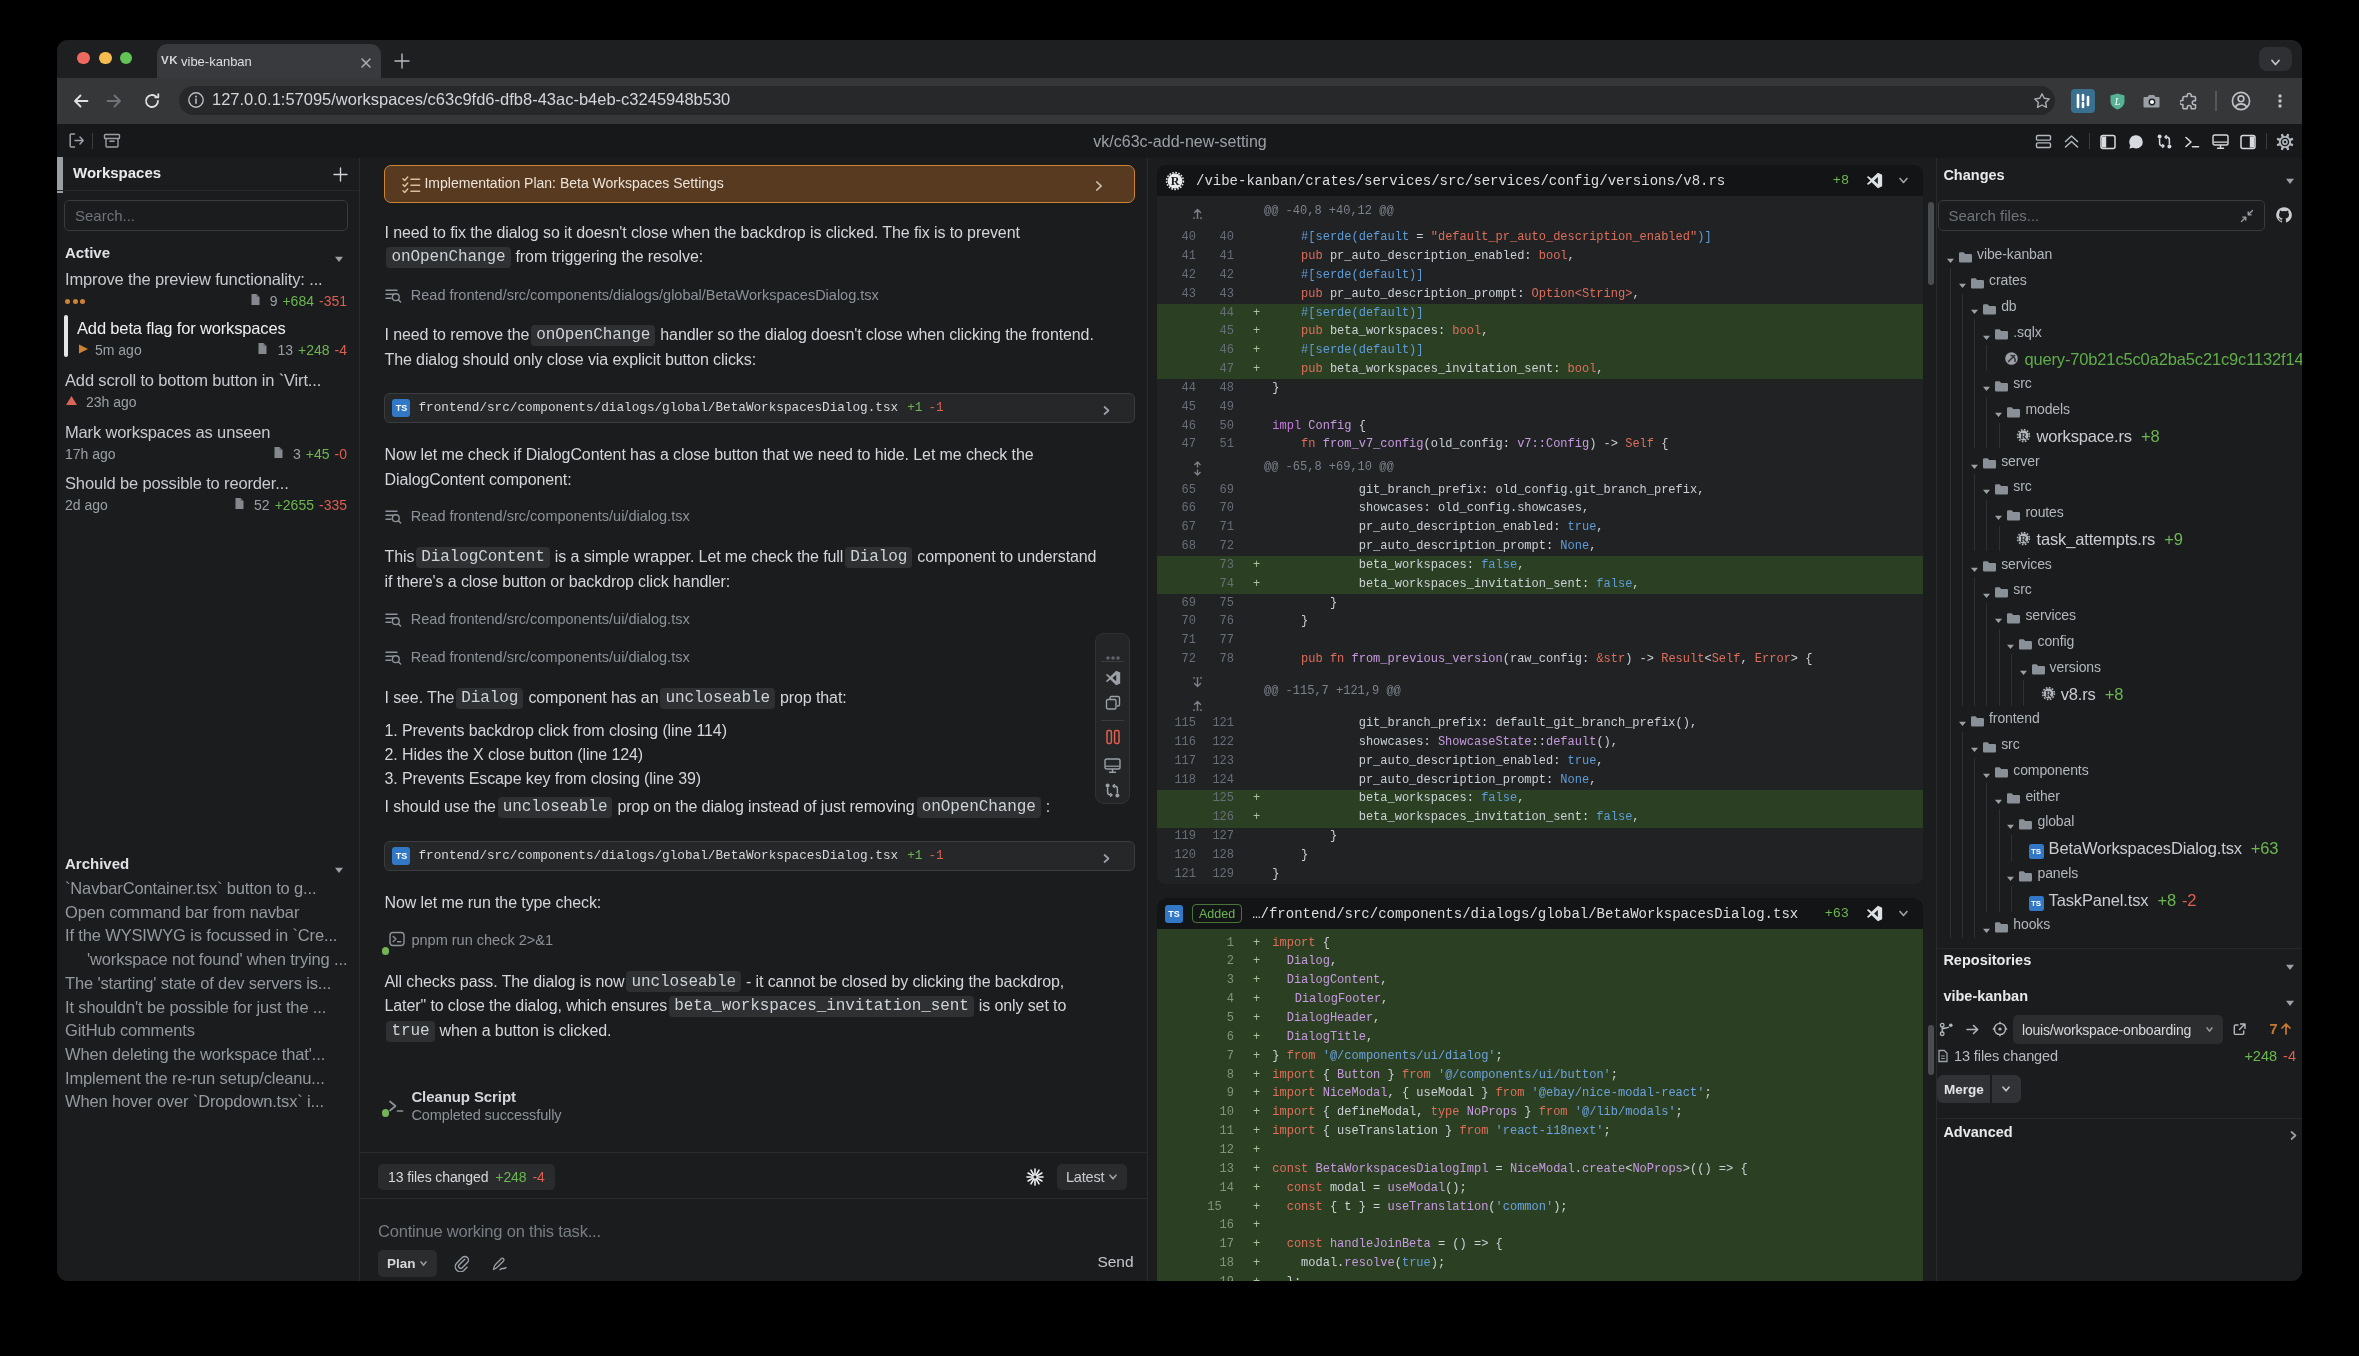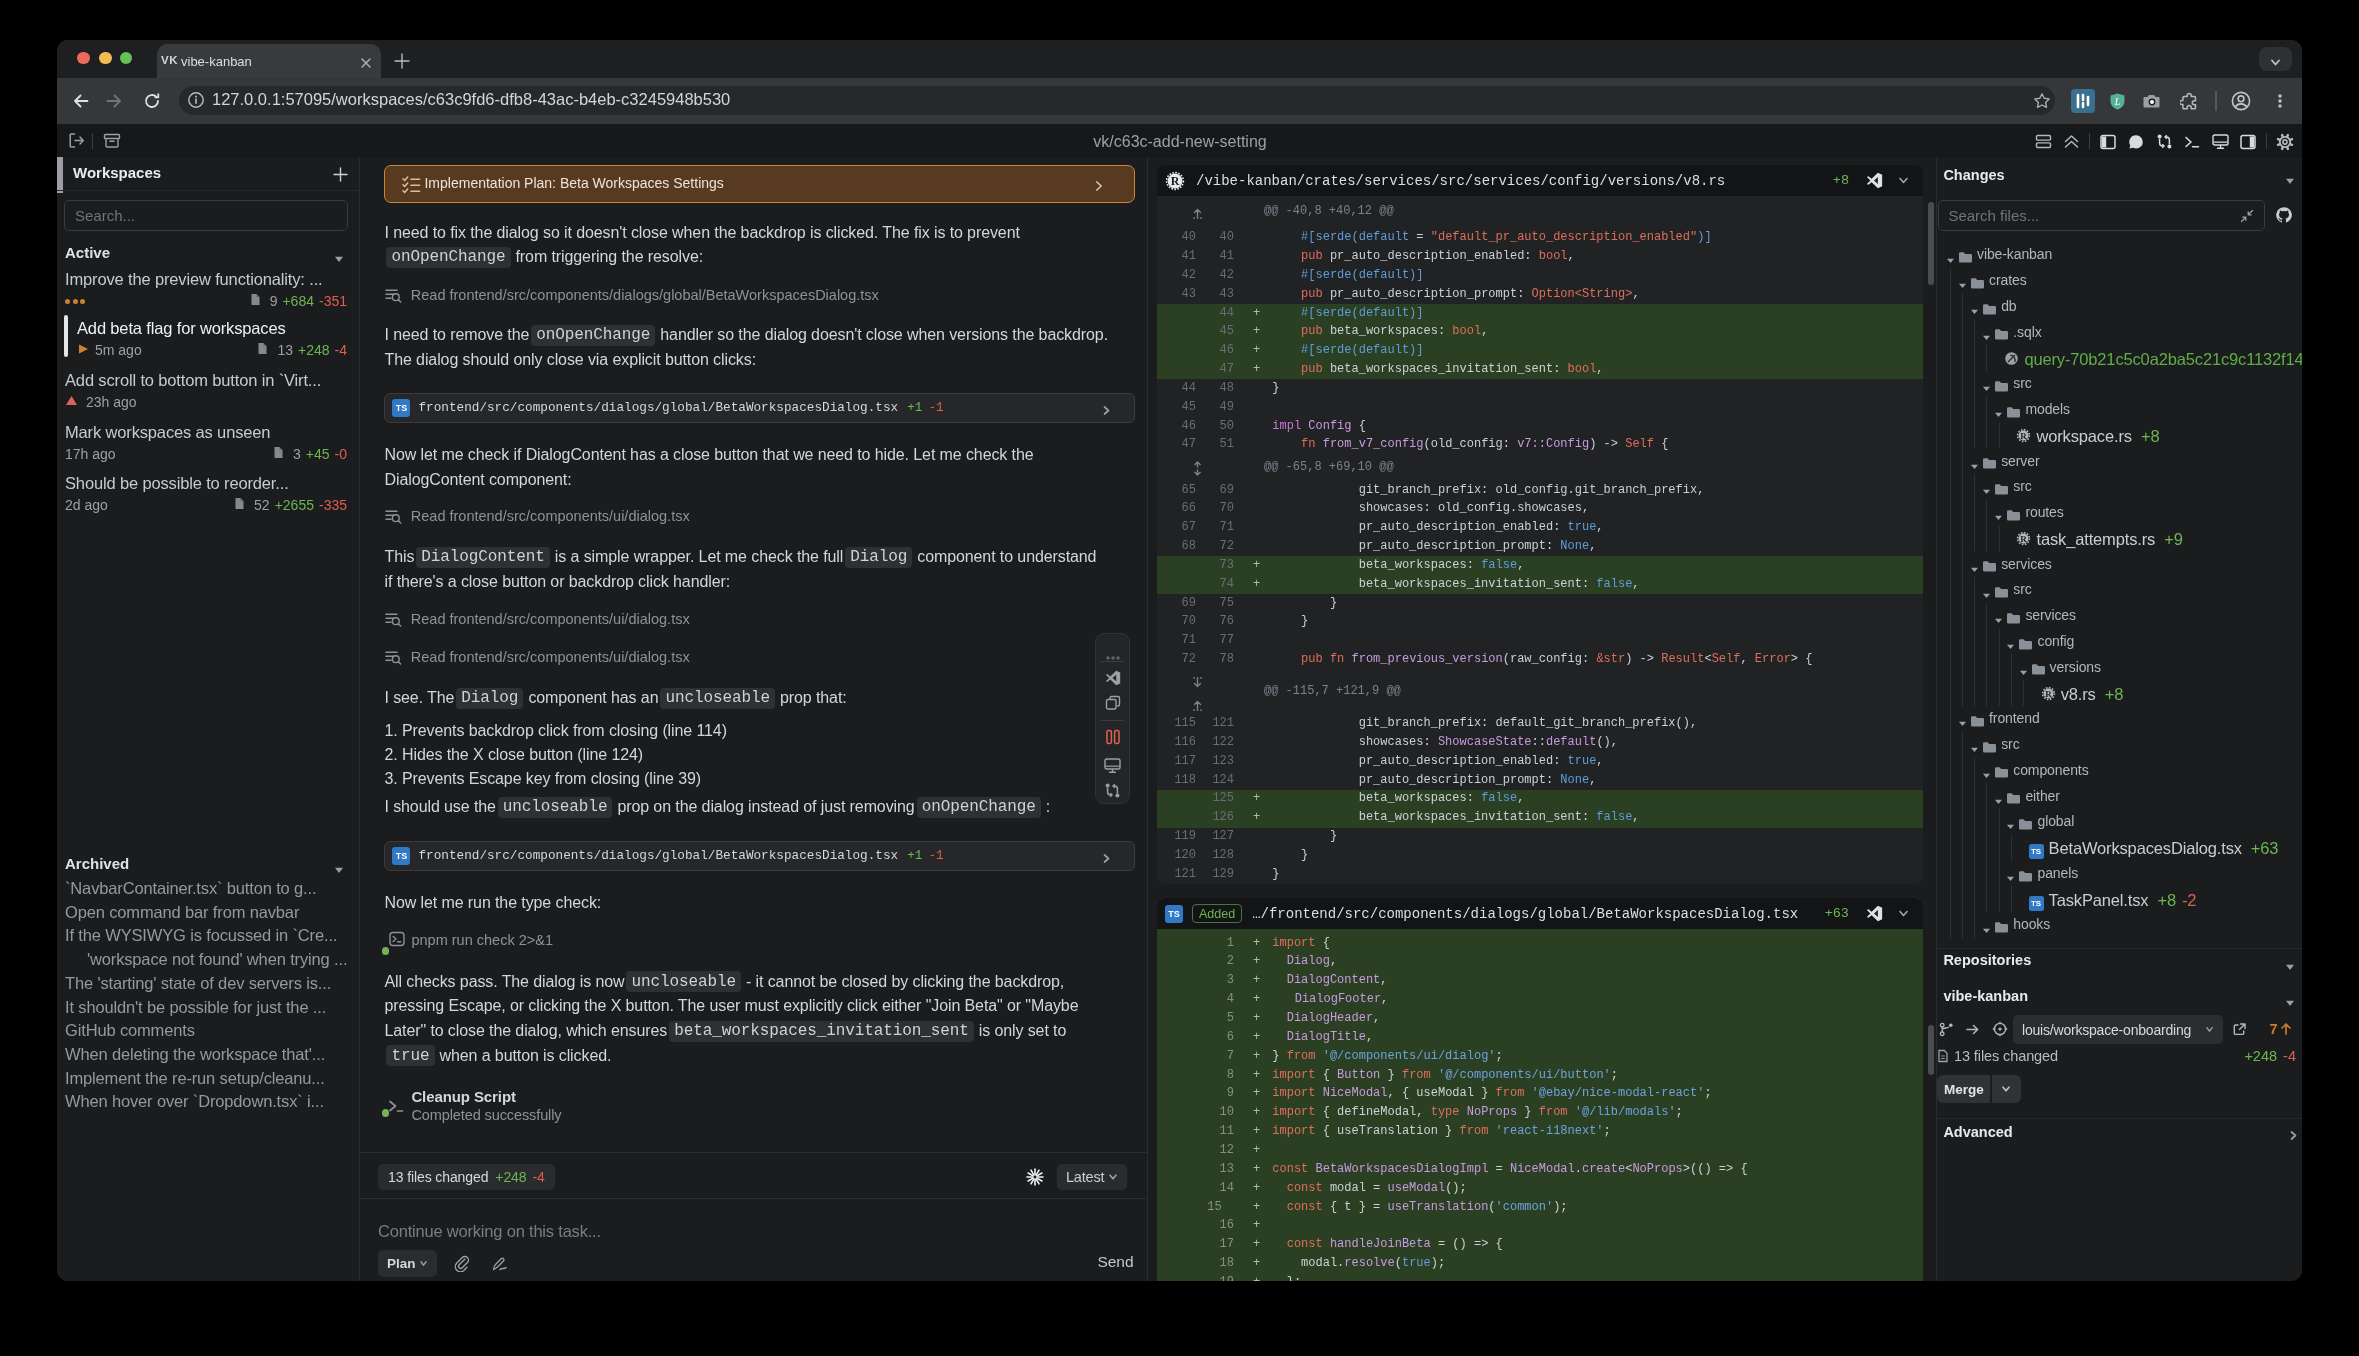--- a/index.html
+++ b/index.html
@@ -259,21 +259,21 @@
       <div class="abs" style="left:24.9px;top:129px;"><svg width="17" height="17" viewBox="0 0 17 17" style="">
           <path d="M1 3.2h11 M1 7.2h7.5 M1 11.2h5" stroke="#8d929a" stroke-width="1.5" stroke-linecap="round"></path>
           <circle cx="10.8" cy="10.2" r="3.4" fill="none" stroke="#8d929a" stroke-width="1.4"></circle>
           <path d="M13.3 12.7 L15.6 15" stroke="#8d929a" stroke-width="1.5" stroke-linecap="round"></path>
         </svg></div>
       <div class="abs nw" style="left:50.4px;top:128.5px;font-size:14.5px;letter-spacing:0;color:#8d929a;">Read frontend/src/components/dialogs/global/BetaWorkspacesDialog.tsx</div>
       <div class="abs" style="left:24.1px;top:164.7px;font-size:16px;letter-spacing:-0.1px;color:#d3d6da;">
         <div style="height:24.7px;display:flex;align-items:center;white-space:nowrap;">
           <span>I need to remove the</span>
           <span class="codechip">onOpenChange</span>
-          <span style="margin-left:3px;">handler so the dialog doesn't close when versions the backdrop.</span>
+          <span style="margin-left:3px;">handler so the dialog doesn't close when clicking the frontend.</span>
         </div>
         <div style="height:24.7px;display:flex;align-items:center;white-space:nowrap;">The dialog should only close via explicit button clicks:</div>
       </div>
       <div class="abs" style="left:24.1px;top:235px;width:750.5px;height:29.5px;background:#252729;border:1.3px solid #3a3c3e;border-radius:6px;"></div>
       <div class="abs row" style="left:32.1px;top:235px;height:29.5px;">
         <span style="display:inline-block;width:18px;height:18px;background:#3178c6;border-radius:3px;color:#fff;font-weight:bold;font-size:9px;line-height:19px;text-align:center;font-family:'Liberation Sans',sans-serif;">TS</span>
         <span class="mono nw" style="font-size:12.7px;color:#d5d8dc;margin-left:8px;">frontend/src/components/dialogs/global/BetaWorkspacesDialog.tsx</span>
         <span class="mono" style="font-size:12.7px;color:#6cb752;margin-left:9px;">+1</span>
         <span class="mono" style="font-size:12.7px;color:#dd5f52;margin-left:6px;">-1</span>
       </div>
@@ -354,21 +354,20 @@
           <path d="M8.6 10.8h3.2" stroke="#8d929a" stroke-width="1.4" stroke-linecap="round"></path>
         </svg></div>
       <div class="abs nw" style="left:51.1px;top:773.5px;font-size:14.5px;letter-spacing:0;color:#8d929a;">pnpm run check 2&gt;&amp;1</div>
       <div class="abs" style="left:21.5px;top:789px;width:7.5px;height:7.5px;border-radius:50%;background:#76b356;"></div>
       <div class="abs" style="left:24.1px;top:811.4px;font-size:16px;letter-spacing:-0.1px;color:#d3d6da;">
         <div style="height:24.7px;display:flex;align-items:center;white-space:nowrap;">
           <span>All checks pass. The dialog is now</span>
           <span class="codechip">uncloseable</span>
           <span style="margin-left:3px;">- it cannot be closed by clicking the backdrop,</span>
         </div>
-        <div style="height:24.7px;display:flex;align-items:center;white-space:nowrap;">pressing Escape, or clicking the X button. The user must explicitly click either "Join Beta" or "Maybe</div>
         <div style="height:24.7px;display:flex;align-items:center;white-space:nowrap;">
           <span>Later" to close the dialog, which ensures</span>
           <span class="codechip">beta_workspaces_invitation_sent</span>
           <span style="margin-left:3px;">is only set to</span>
         </div>
         <div style="height:24.7px;display:flex;align-items:center;white-space:nowrap;">
           <span class="codechip">true</span>
           <span style="margin-left:3px;">when a button is clicked.</span>
         </div>
       </div>

